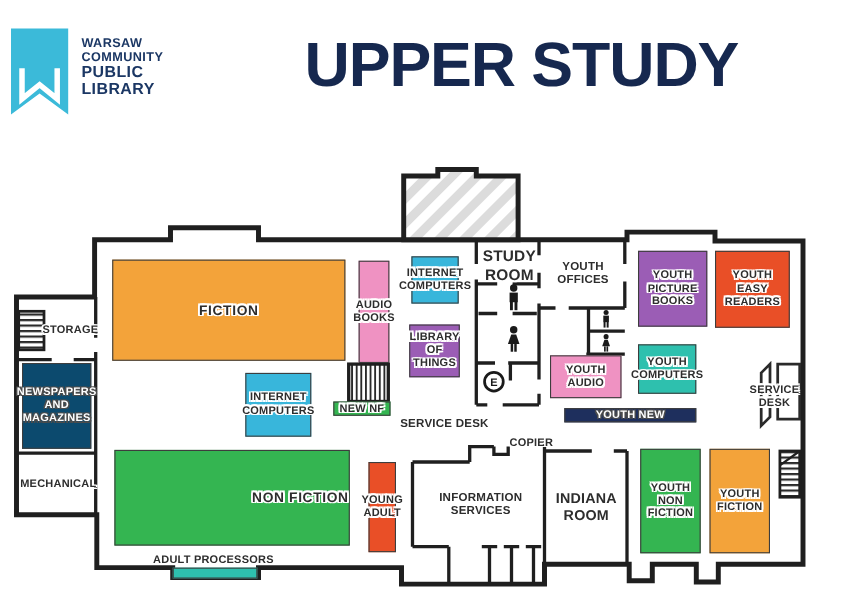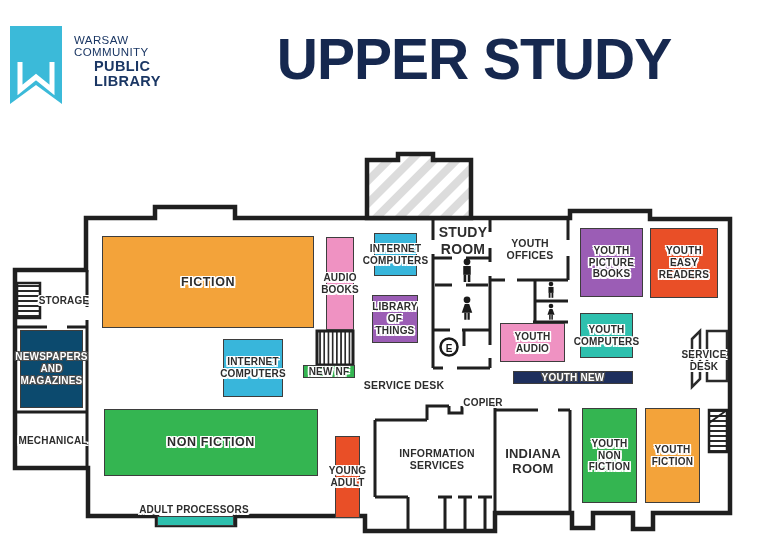--- a/index.html
+++ b/index.html
@@ -4,22 +4,22 @@
 <style>
   html,body{margin:0;padding:0;}
   body{
     width:768px;height:544px;overflow:hidden;background:#ffffff;
     font-family:"Liberation Sans", sans-serif;position:relative;
   }
   .plan{position:absolute;left:0;top:0;width:768px;height:544px;}
   .abs{position:absolute;}
   
   .logo-text{position:absolute;left:74px;top:34px;line-height:1.08;color:#1B3764;}
-  .logo-text .t1{font-size:11.5px;font-weight:400;letter-spacing:.4px;}
-  .logo-text .t2{font-size:14.5px;font-weight:800;letter-spacing:.4px;margin-left:20px;}
+  .logo-text .t1{font-size:11.5px;font-weight:700;letter-spacing:.4px;}
+  .logo-text .t2{font-size:14.5px;font-weight:800;letter-spacing:.4px;}
   .page-title{
     position:absolute;left:238px;top:26px;width:472px;text-align:center;
     font-size:57px;font-weight:800;letter-spacing:-1px;color:#16284F;
     font-family:"Liberation Sans", sans-serif;
   }
   
   .area{
     position:absolute;border:1.6px solid #3d3d3d;box-sizing:border-box;
     display:flex;align-items:center;justify-content:center;overflow:visible;
   }
@@ -177,25 +177,25 @@
 
   <div class="area" style="left: 303px; top: 365px; width: 52px; height: 13px; background-color: rgb(52, 181, 81);"></div>
   <div class="free-lbl lbl" style="left:329px;top:372px">NEW NF</div>
 
   <div class="area" style="left: 20px; top: 330px; width: 63px; height: 78px; background-color: #0c4a6e;">
     <span class="lbl white">NEWSPAPERS
 AND
 MAGAZINES</span>
   </div>
 
-  <div class="area" style="left: 104px; top: 409px; width: 214px; height: 67px; background-color: rgb(52, 181, 81);">
+  <div class="area" style="left: 104px; top: 409px; width: 214px; height: 87px; background-color: rgb(52, 181, 81); justify-content: flex-end;">
     <span class="lbl big">NON FICTION</span>
   </div>
 
-  <div class="area" style="left: 335px; top: 420px; width: 25px; height: 82px; background-color: rgb(233, 79, 39); margin-top: 16px;">
+  <div class="area" style="left: 335px; top: 420px; width: 25px; height: 82px; background-color: rgb(233, 79, 39);">
     <span class="lbl">YOUNG
 ADULT</span>
   </div>
 
   <div class="area" style="left: 157px; top: 516px; width: 77px; height: 10px; background-color: rgb(46, 192, 174);"></div>
   <div class="free-lbl lbl" style="left:194px;top:510px">ADULT PROCESSORS</div>
 
   <div class="area" style="left: 580px; top: 228px; width: 63px; height: 69px; background-color: rgb(155, 93, 181);">
     <span class="lbl">YOUTH
 PICTURE

